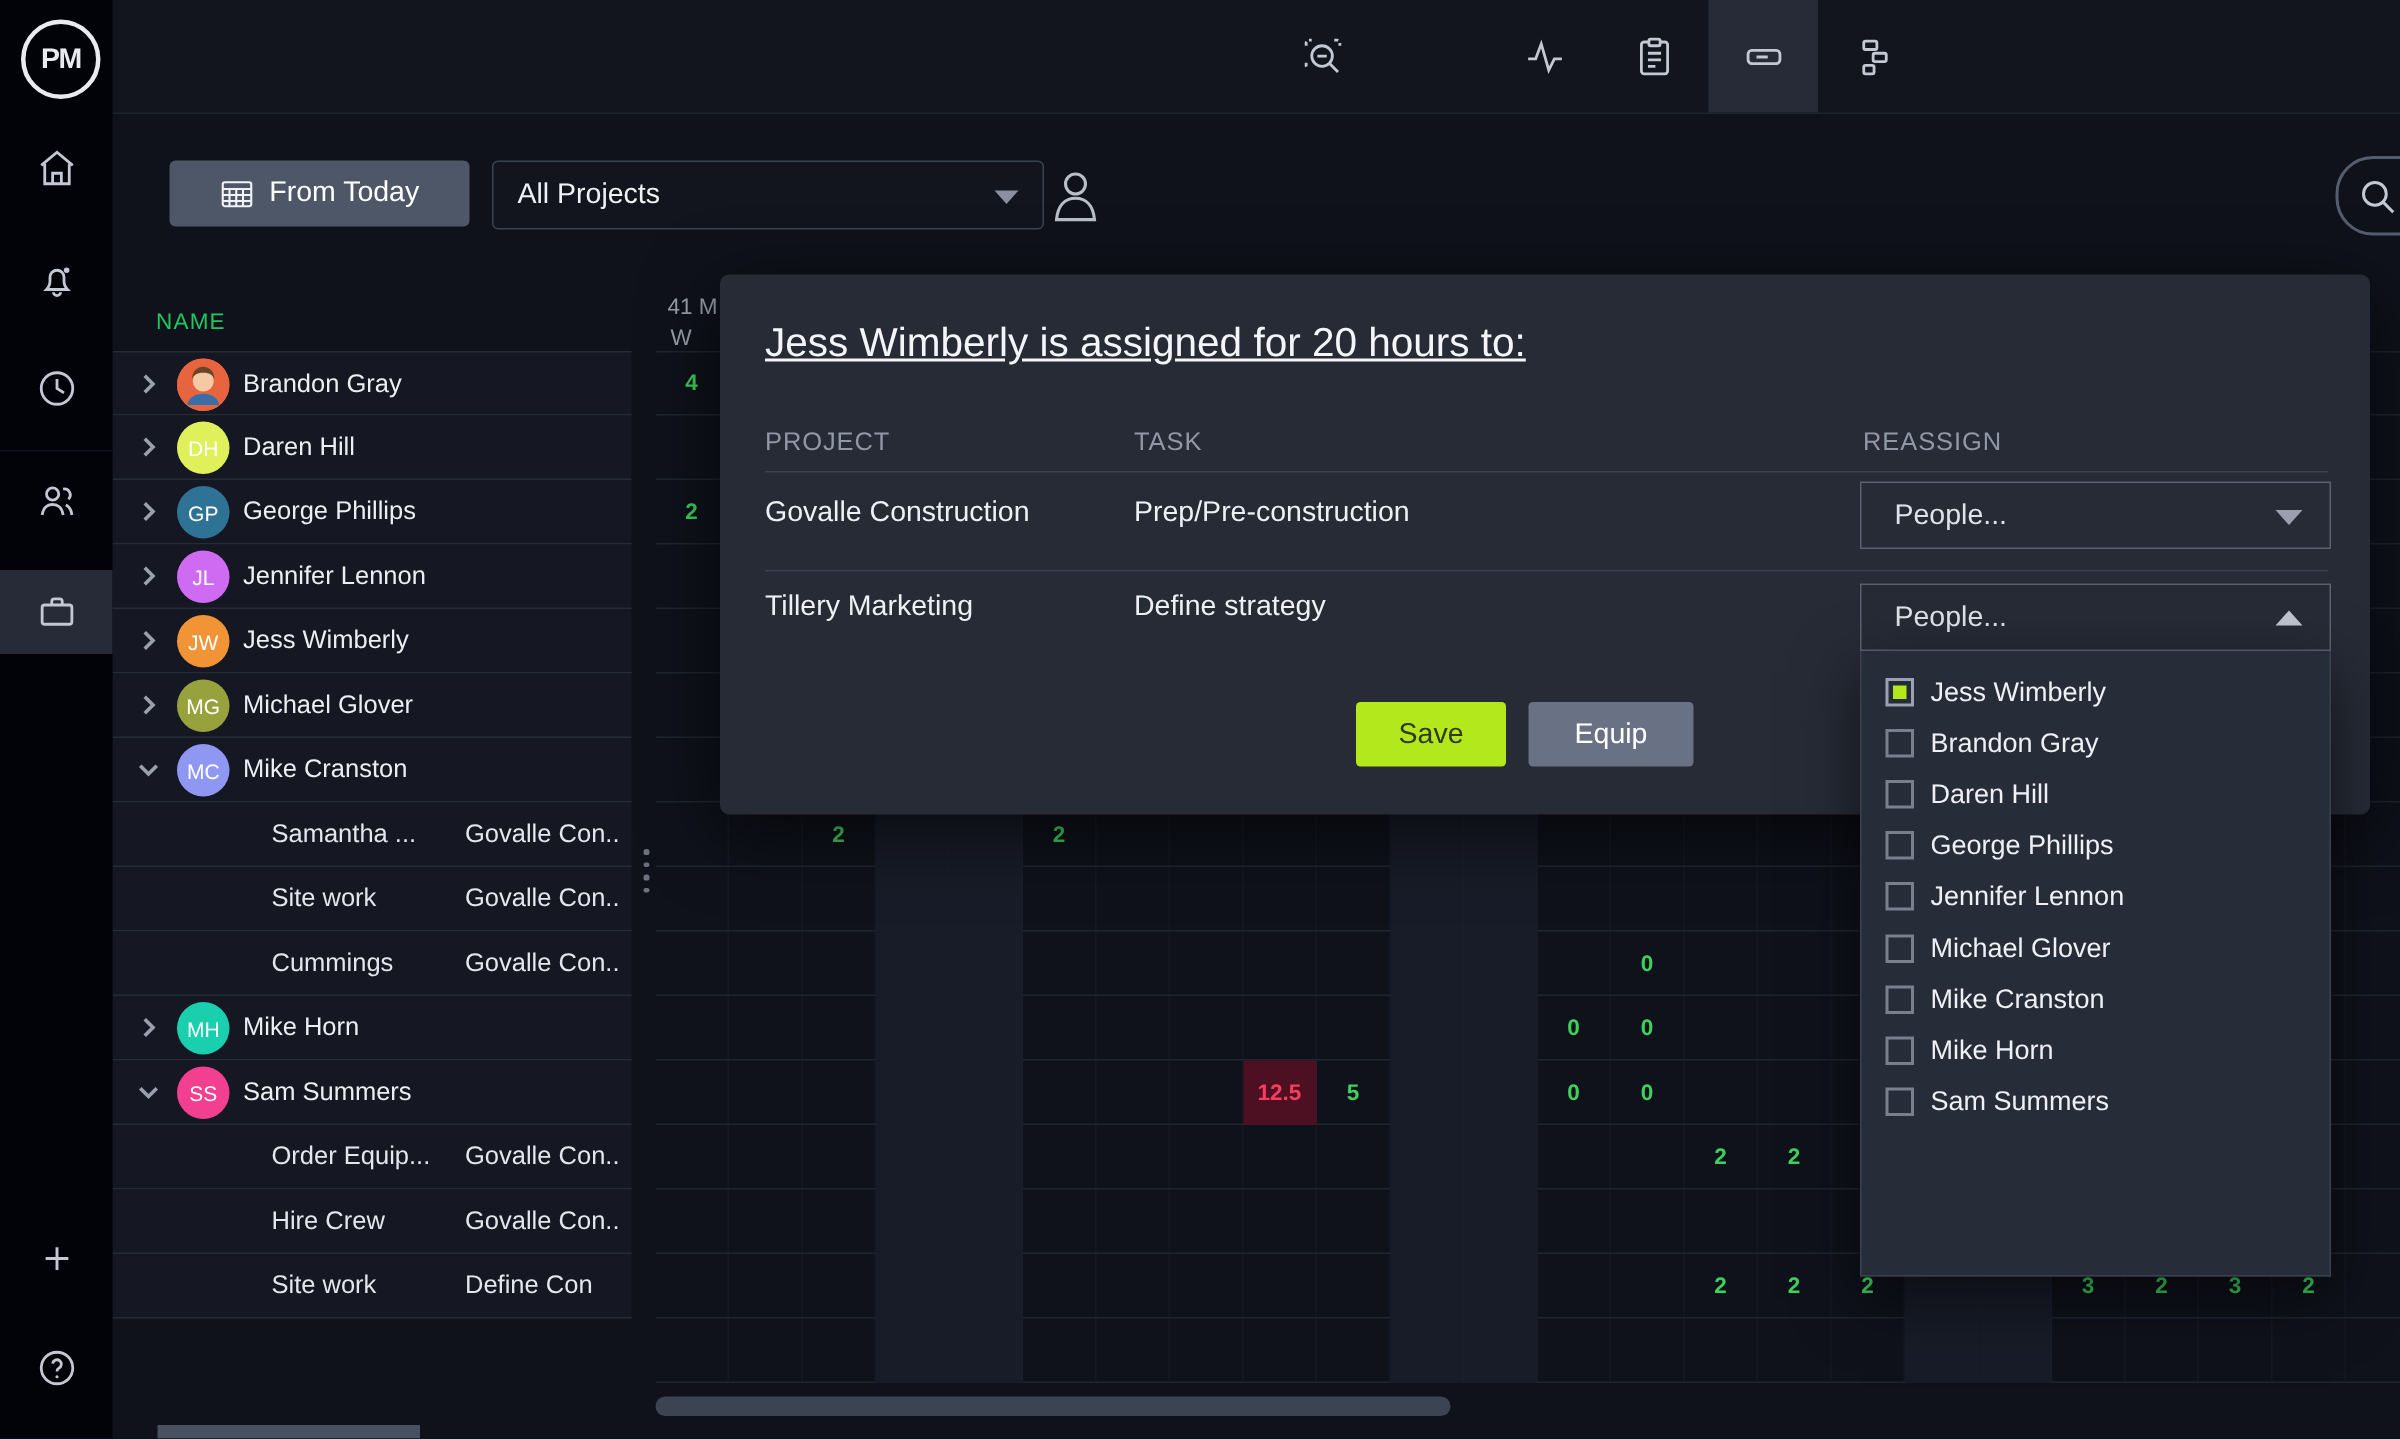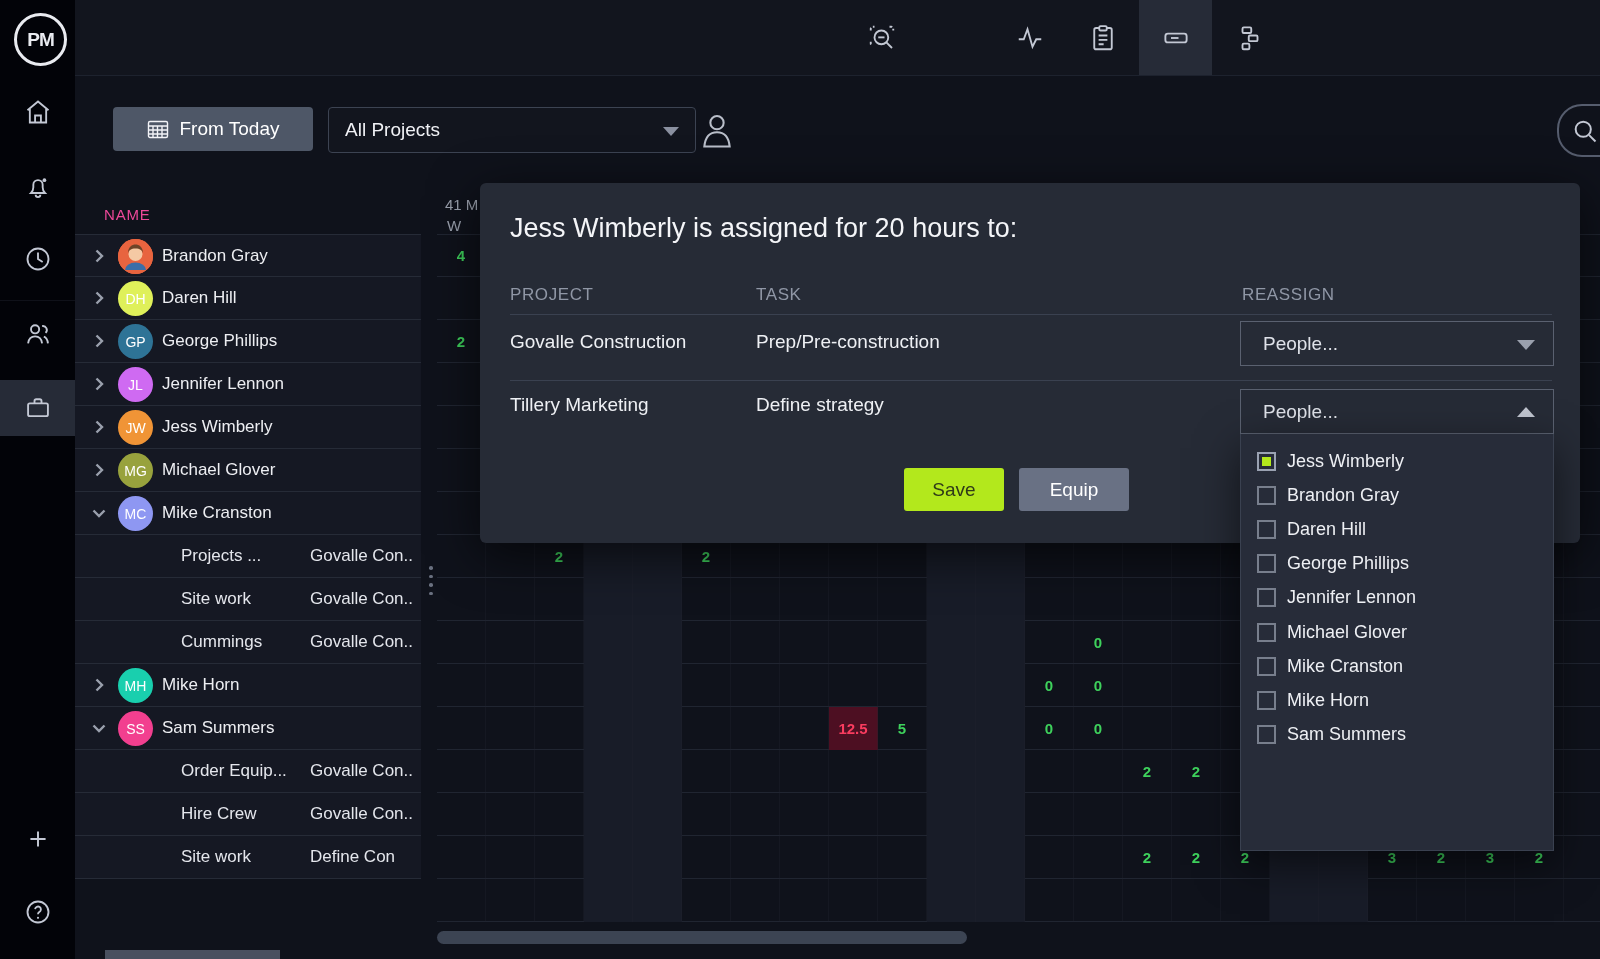--- a/index.html
+++ b/index.html
@@ -27,21 +27,21 @@
   
   #from-today{left:113px;top:107px;width:200px;height:44px;background:#4e5767;border-radius:4px;
               display:flex;align-items:center;justify-content:center;gap:11px;font-size:19px;color:#fff;z-index:2;}
   #project-filter{left:328px;top:107px;width:350px;height:44px;background:#12151e;border:1px solid #3c4352;border-radius:4px;
                   display:flex;align-items:center;font-size:19px;color:#f0f1f5;z-index:2;padding-left:16px;}
   #project-filter .caret{position:absolute;right:16px;top:19px;width:0;height:0;border-left:8px solid transparent;
                   border-right:8px solid transparent;border-top:9px solid #8a90a0;}
   #header-person{left:698px;top:108px;color:#b9bec9;z-index:2;}
 
   
-  #name-header{left:104px;top:206px;font-size:15px;color:#ec4899;letter-spacing:.8px;z-index:1;}
+  #name-header{left:104px;top:206px;font-size:15px;color:#22c55e;letter-spacing:.8px;z-index:1;}
   #col-date{left:445px;top:196px;font-size:15px;color:#9aa0ad;z-index:1;white-space:nowrap;}
   #col-day{left:447px;top:217px;font-size:15px;color:#9aa0ad;z-index:1;}
 
   #name-panel{left:75px;top:234px;width:346px;z-index:1;}
   .p-row{position:relative;width:346px;height:43px;background:#151823;border-bottom:1px solid #262b37;box-sizing:border-box;}
   .p-row:first-child{border-top:1px solid #262b37;}
   .chev{position:absolute;left:15px;top:12px;color:#9aa0ad;}
   .avatar{position:absolute;left:43px;top:4px;width:35px;height:35px;border-radius:50%;
           display:flex;align-items:center;justify-content:center;font-size:14px;color:#fff;}
   .p-name{position:absolute;left:87px;top:11px;font-size:17px;color:#edeef2;white-space:nowrap;}
@@ -58,21 +58,21 @@
 
   #drag-handle{left:427px;top:566px;width:8px;height:36px;z-index:2;display:flex;flex-direction:column;gap:5px;align-items:center;}
   #drag-handle i{width:3.5px;height:3.5px;border-radius:50%;background:#6a7180;}
 
   #hscrollbar{left:437px;top:931px;width:530px;height:13px;border-radius:7px;background:#3c4453;z-index:5;}
   #footer-partial{left:105px;top:950px;width:175px;height:9px;background:#49505f;z-index:5;}
 
   
   #modal{left:480px;top:183px;width:1100px;height:360px;background:#262b36;border-radius:6px;z-index:10;
          box-shadow:0 12px 50px rgba(0,0,0,.65);}
-  #modal-title{position:absolute;left:30px;top:30px;font-size:27px;color:#f4f5f8;}
+  #modal-title{position:absolute;left:30px;top:30px;font-size:27px;color:#f4f5f8;text-decoration:underline;}
   .m-head{position:absolute;top:102px;font-size:17px;color:#9097a6;letter-spacing:.6px;}
   .m-line{position:absolute;left:30px;width:1042px;height:1px;background:#3a4150;}
   .m-cell{position:absolute;font-size:19px;color:#eef0f4;white-space:nowrap;}
   .select{position:absolute;left:760px;width:314px;height:45px;background:#262b36;border:1px solid #5a6170;
           display:flex;align-items:center;padding-left:22px;font-size:19px;color:#dfe2e9;box-sizing:border-box;}
   .select .caret-down{position:absolute;right:18px;top:18px;width:0;height:0;border-left:9px solid transparent;
           border-right:9px solid transparent;border-top:10px solid #9aa0ad;}
   .select .caret-up{position:absolute;right:18px;top:17px;width:0;height:0;border-left:9px solid transparent;
           border-right:9px solid transparent;border-bottom:10px solid #c0c5cf;}
   #save-btn{position:absolute;left:424px;top:285px;width:100px;height:43px;background:#b3e81c;border:none;border-radius:3px;
@@ -698,21 +698,21 @@
     <div class="p-row">
       <span class="chev">
         <svg width="18" height="18" viewBox="0 0 18 18" fill="none" stroke="#9aa0ad" stroke-width="2.4">
           <path d="M3.5 6.5 9 12l5.5-5.5"></path>
         </svg>
       </span>
       <div class="avatar" style="background: rgb(142, 151, 242); text-align: center;">MC</div>
       <span class="p-name">Mike Cranston</span>
     </div>
     <div class="p-row">
-      <span class="t-task">Projects ...</span>
+      <span class="t-task">Samantha ...</span>
       <span class="t-proj">Govalle Con..</span>
     </div>
     <div class="p-row">
       <span class="t-task">Site work</span>
       <span class="t-proj">Govalle Con..</span>
     </div>
     <div class="p-row">
       <span class="t-task">Cummings</span>
       <span class="t-proj">Govalle Con..</span>
     </div>

